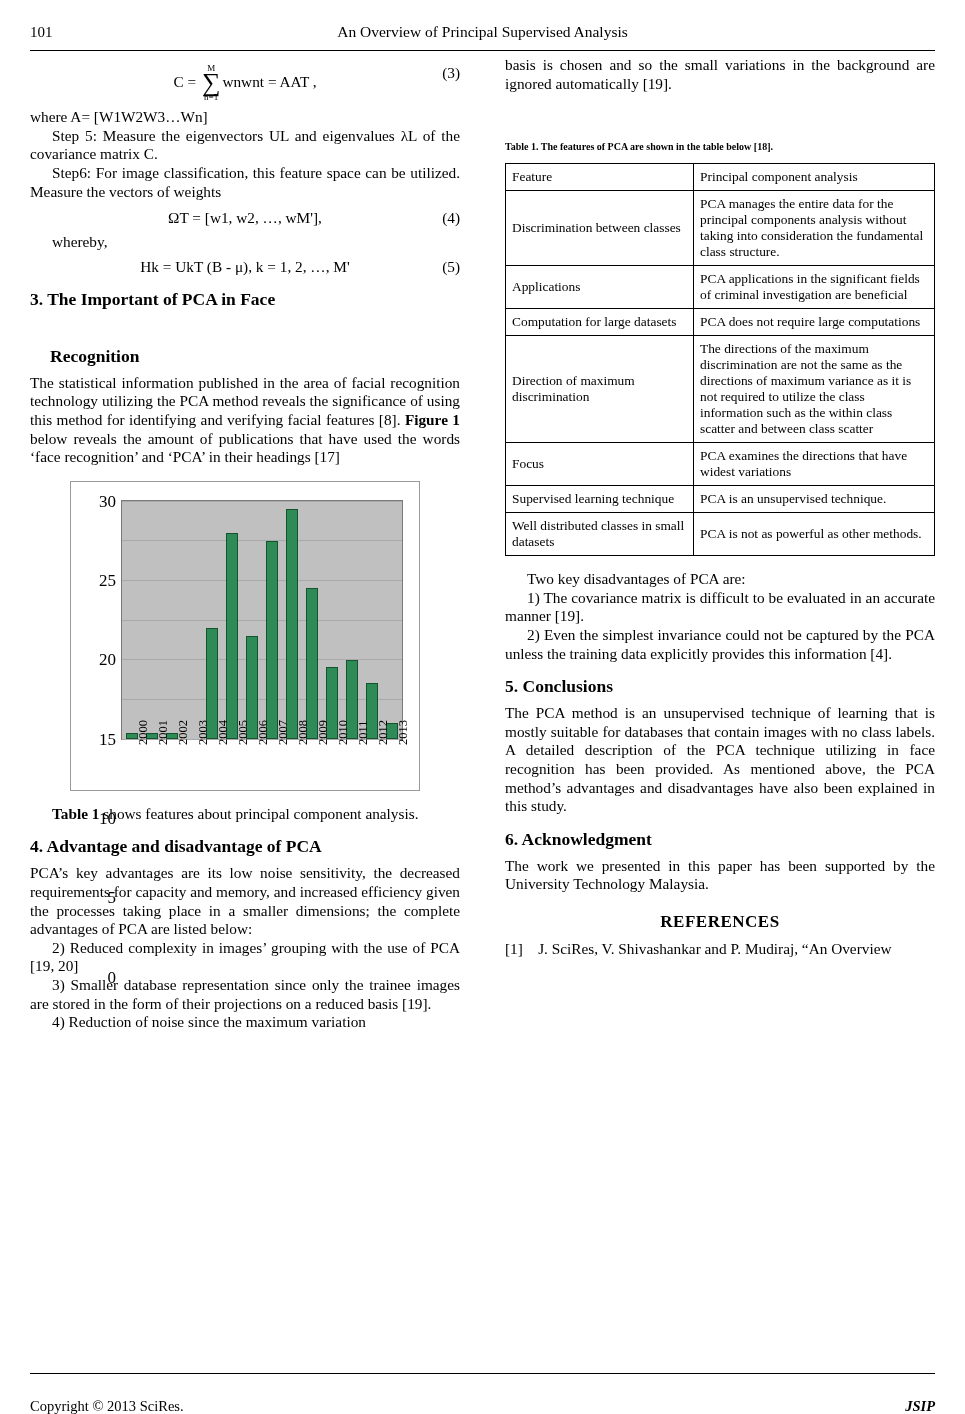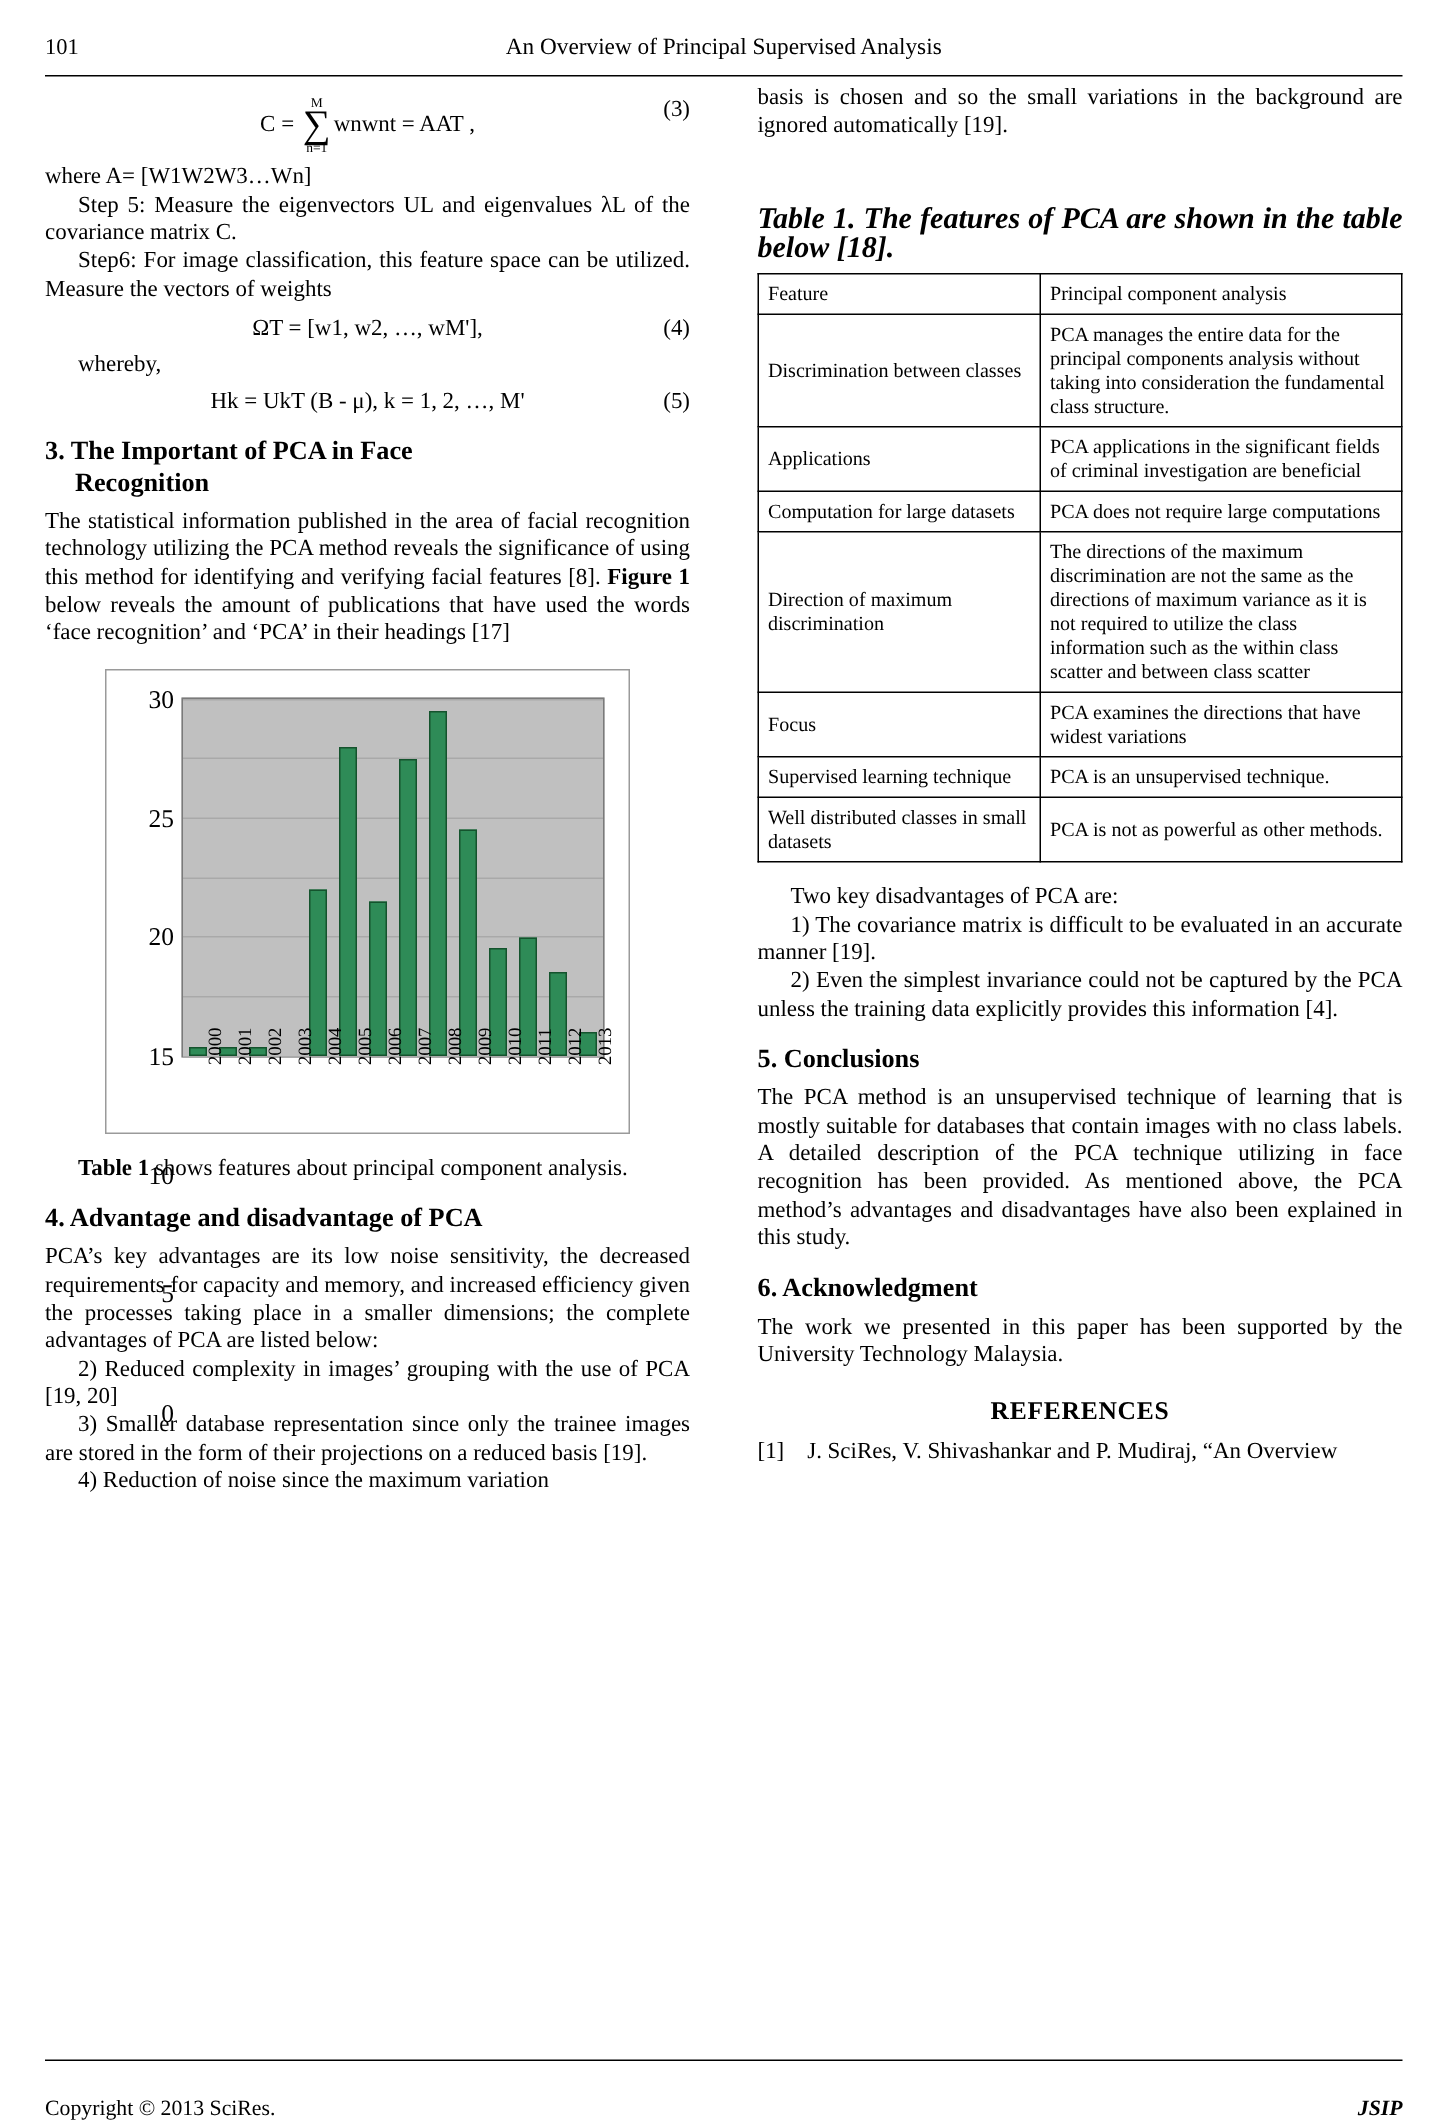--- a/index.html
+++ b/index.html
@@ -72,21 +72,21 @@
     margin:0 2px;
   }
   .sum .big{font-size:26px;line-height:20px;}
   .sum .lim{font-size:9px;display:block;line-height:9px;}
   h2{
     font-size:17.5px;
     font-weight:bold;
     margin:13px 0 7px 0;
     line-height:21px;
   }
-  .sec-cont{ display:block; padding-left:20px; }
+  .sec-cont{ display:block; padding-left:20px;margin-top:36px; }
   .bold{font-weight:bold;}
 
   
   .figwrap{
     margin:14px 0 0 0;
     text-align:center;
   }
   .chart-box{
     width:350px;height:310px;
     margin:0 auto;
@@ -134,26 +134,25 @@
   }
   .figcap{
     font-size:15px;
     font-weight:bold;
     text-align:center;
     margin-top:10px;
   }
 
   
   .tabcap{
-    font-size:20px;
+    font-size:10px;
     font-weight:bold;
     line-height:19px;
     text-align:justify;
     margin:0 0 7px 0;
-    font-style:italic;
   }
   table.feat{
     border-collapse:collapse;
     width:430px;
     font-size:13.4px;
     line-height:16px;
   }
   table.feat td{
     border:1px solid #000;
     padding:5px 6px 5px 6px;

